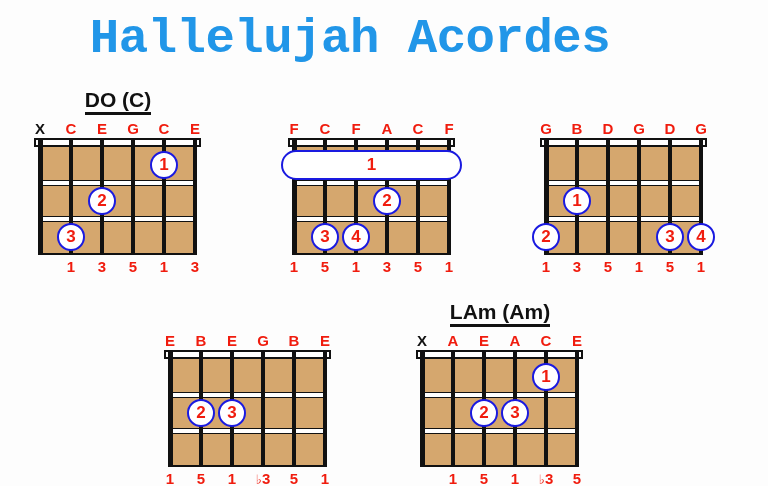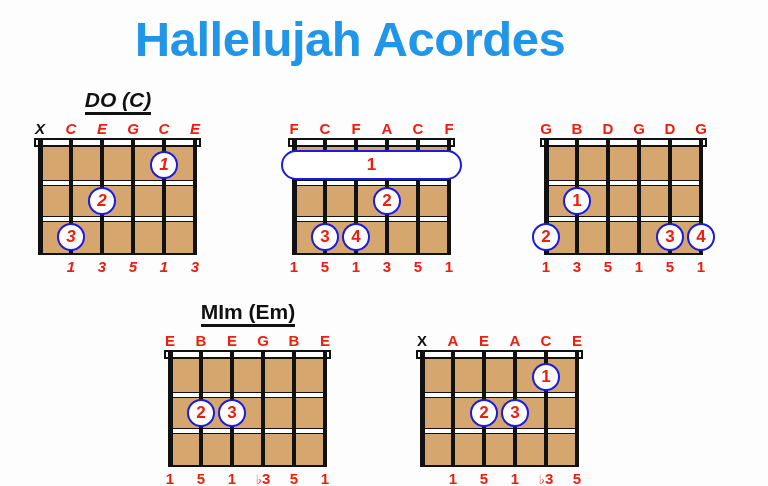--- a/index.html
+++ b/index.html
@@ -27,21 +27,21 @@
     position: absolute;
     left: 0;
     top: 6px;
     width: 700px;
     text-align: center;
     font-size: 49px;
     font-weight: bold;
     color: #2196e8;
     letter-spacing: -0.5px;
     line-height: 66px;
-    font-family: Liberation Sans, sans-serif;
+    font-family: Liberation Mono, monospace;
     white-space: nowrap;
   }
 
   
   #brand-logo {
     position: absolute;
     left: 694px;
     top: 6px;
     width: 68px;
     height: 72px;
@@ -213,21 +213,21 @@
 </style>
 </head>
 <body>
 
 <div id="header">
   <div id="page-title">Hallelujah Acordes</div>
 
 </div>
 
 <div id="chords-layer">
-    <div class="chord" style="left: 18px; top: 88px; font-style: italic;">
+    <div class="chord" style="left: 18px; top: 88px;">
       <div class="chord-title"><span>DO (C)</span></div>
       <div class="note-row">
         <div class="note-name muted" style="left: 0px;">X</div>
         <div class="note-name" style="left: 31px;">C</div>
         <div class="note-name" style="left: 62px;">E</div>
         <div class="note-name" style="left: 93px;">G</div>
         <div class="note-name" style="left: 124px;">C</div>
         <div class="note-name" style="left: 155px;">E</div>
       </div>
       <div class="board" style="width: 155px;">
@@ -318,21 +318,20 @@
       <div class="interval-row" style="top: 170px;">
         <div class="interval" style="left: 0px;">1</div>
         <div class="interval" style="left: 31px;">3</div>
         <div class="interval" style="left: 62px;">5</div>
         <div class="interval" style="left: 93px;">1</div>
         <div class="interval" style="left: 124px;">5</div>
         <div class="interval" style="left: 155px;">1</div>
       </div>
     </div>
     <div class="chord" style="left: 148px; top: 300px;">
-      <div class="chord-title"><span>MIm (Em)</span></div>
       <div class="note-row">
         <div class="note-name" style="left: 0px;">E</div>
         <div class="note-name" style="left: 31px;">B</div>
         <div class="note-name" style="left: 62px;">E</div>
         <div class="note-name" style="left: 93px;">G</div>
         <div class="note-name" style="left: 124px;">B</div>
         <div class="note-name" style="left: 155px;">E</div>
       </div>
       <div class="board" style="width: 155px;">
         <div class="nut" style="width: 167px;"></div>
@@ -352,20 +351,21 @@
       <div class="interval-row" style="top: 170px;">
         <div class="interval" style="left: 0px;">1</div>
         <div class="interval" style="left: 31px;">5</div>
         <div class="interval" style="left: 62px;">1</div>
         <div class="interval" style="left: 93px;"><span class="flat">♭</span>3</div>
         <div class="interval" style="left: 124px;">5</div>
         <div class="interval" style="left: 155px;">1</div>
       </div>
     </div>
     <div class="chord" style="left: 400px; top: 300px;">
+      <div class="chord-title"><span>LAm (Am)</span></div>
       <div class="note-row">
         <div class="note-name muted" style="left: 0px;">X</div>
         <div class="note-name" style="left: 31px;">A</div>
         <div class="note-name" style="left: 62px;">E</div>
         <div class="note-name" style="left: 93px;">A</div>
         <div class="note-name" style="left: 124px;">C</div>
         <div class="note-name" style="left: 155px;">E</div>
       </div>
       <div class="board" style="width: 155px;">
         <div class="nut" style="width: 167px;"></div>

